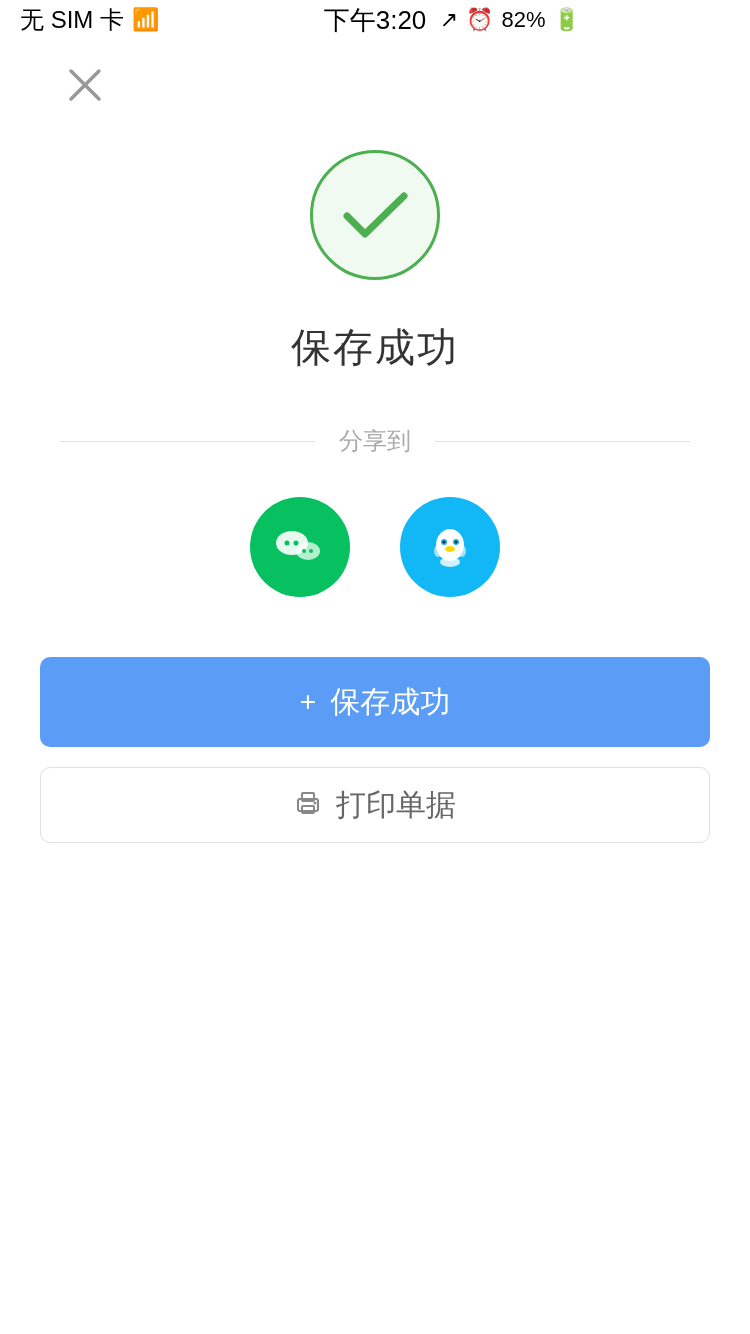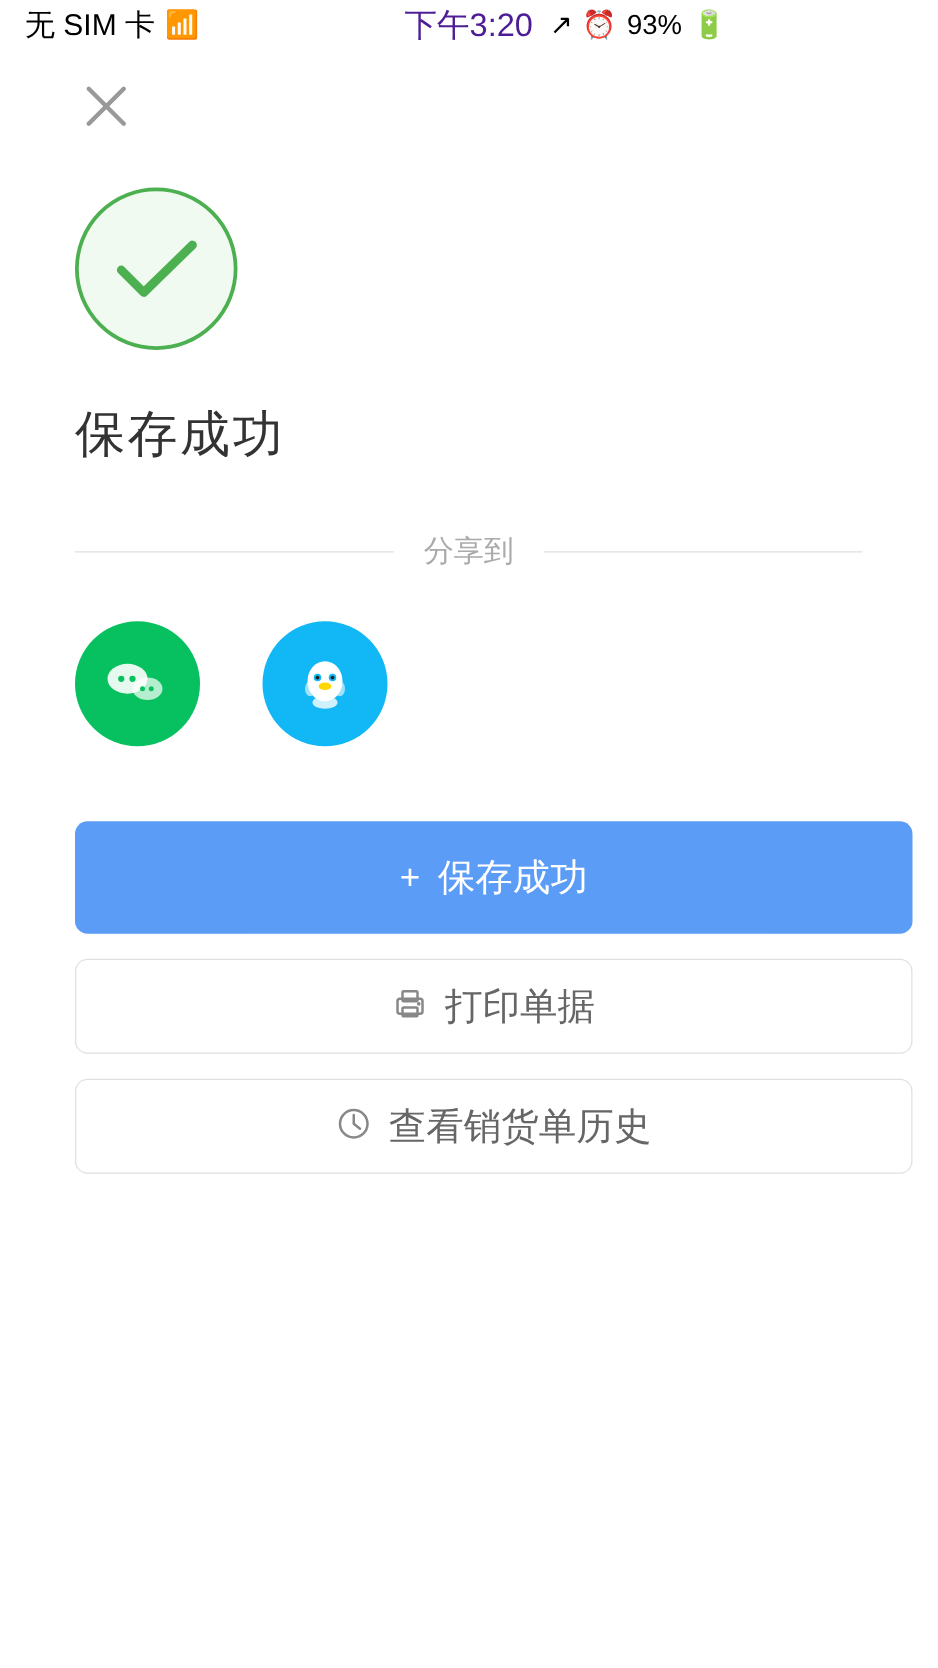--- a/index.html
+++ b/index.html
@@ -37,40 +37,40 @@
       color: #000;
     }
 
     .wifi-icon {
       font-size: 22px;
     }
 
     .status-center {
       font-size: 26px;
       font-weight: 500;
-      color: #4c1d95;
+      color: #000000;
       position: absolute;
       left: 50%;
       transform: translateX(-50%);
     }
 
     .status-right {
       display: flex;
       align-items: center;
       gap: 8px;
       font-size: 22px;
       color: #000;
     }
 
     
     .content {
       padding: 20px 60px 40px;
       display: flex;
       flex-direction: column;
-      align-items: flex-start;
+      align-items: center;
     }
 
     
     .close-btn {
       width: 100%;
       display: flex;
       align-items: flex-start;
       margin-bottom: 40px;
     }
 
@@ -217,21 +217,21 @@
 
 <div class="status-bar">
   <div class="status-left">
     <span>无 SIM 卡</span>
     <span class="wifi-icon">📶</span>
   </div>
   <div class="status-center">下午3:20</div>
   <div class="status-right">
     <span>↗</span>
     <span>⏰</span>
-    <span>93%</span>
+    <span>82%</span>
     <span>🔋</span>
   </div>
 </div>
 
 <div class="content">
 
   <div class="close-btn">
     <div class="close-x">
       <svg width="36" height="36" viewBox="0 0 36 36" fill="none" xmlns="http://www.w3.org/2000/svg">
         <line x1="4" y1="4" x2="32" y2="32" stroke="#999" stroke-width="3.5" stroke-linecap="round"></line>
@@ -296,25 +296,16 @@
         <svg width="28" height="28" viewBox="0 0 28 28" fill="none" xmlns="http://www.w3.org/2000/svg">
           <rect x="4" y="10" width="20" height="12" rx="2" stroke="#888" stroke-width="2" fill="none"></rect>
           <rect x="8" y="4" width="12" height="8" rx="1" stroke="#888" stroke-width="2" fill="none"></rect>
           <rect x="8" y="17" width="12" height="7" rx="1" stroke="#888" stroke-width="2" fill="none"></rect>
           <circle cx="21" cy="14" r="1.5" fill="#888"></circle>
         </svg>
       </span>
       <span>打印单据</span>
     </button>
 
-    <button class="btn-secondary">
-      <span class="btn-icon">
-        <svg width="28" height="28" viewBox="0 0 28 28" fill="none" xmlns="http://www.w3.org/2000/svg">
-          <circle cx="14" cy="14" r="11" stroke="#888" stroke-width="2" fill="none"></circle>
-          <polyline points="14,7 14,14 19,18" stroke="#888" stroke-width="2" stroke-linecap="round" stroke-linejoin="round"></polyline>
-        </svg>
-      </span>
-      <span>查看销货单历史</span>
-    </button>
 
   </div>
 
 </div>
 
 </body></html>

